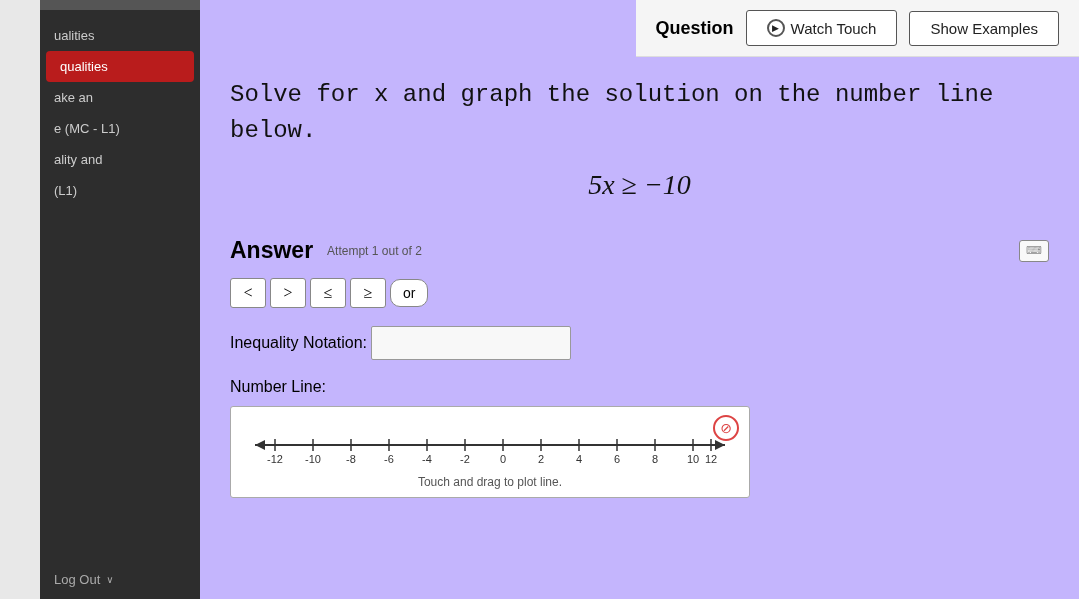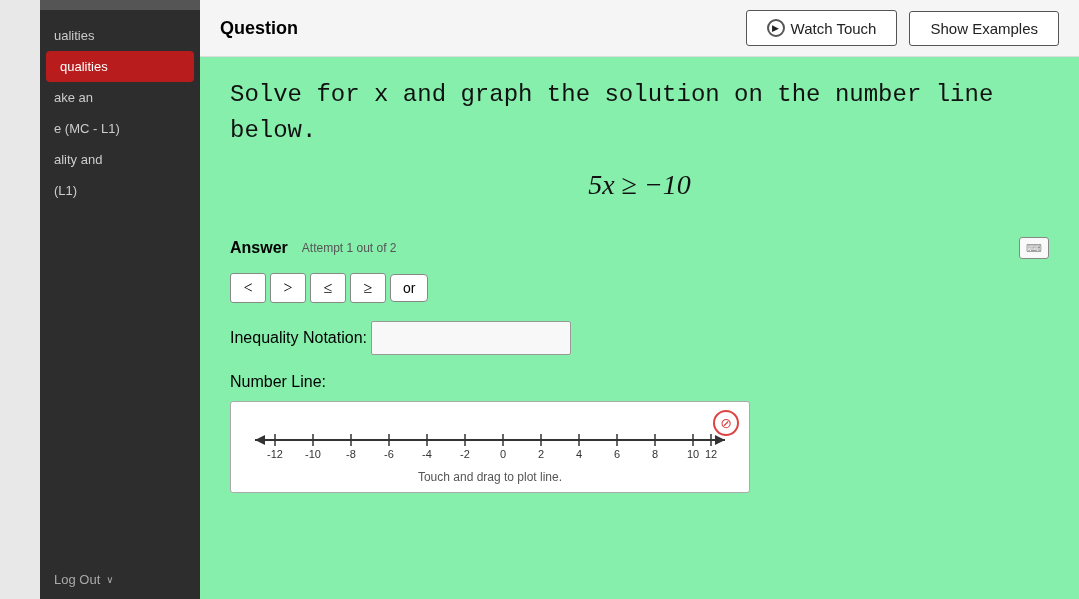--- a/index.html
+++ b/index.html
@@ -54,24 +54,25 @@
       align-items: center;
       gap: 6px;
     }
     .chevron-down {
       font-size: 10px;
     }
 
     
     .main-content {
       flex: 1;
-      background: #86efac;
+      background: #c4b5fd;
       display: flex;
       flex-direction: column;
       height: 100%;
+      align-items: flex-end;
     }
 
     
     .header {
       display: flex;
       align-items: center;
       padding: 10px 20px;
       border-bottom: 1px solid #ddd;
       background: #f5f5f5;
       gap: 12px;
@@ -140,21 +141,21 @@
       font-style: italic;
     }
 
     .answer-header {
       display: flex;
       align-items: center;
       gap: 14px;
       margin-bottom: 14px;
     }
     .answer-label {
-      font-size: 16px;
+      font-size: 23px;
       font-weight: bold;
       font-family: Arial, sans-serif;
     }
     .attempt-label {
       font-size: 12px;
       font-family: Arial, sans-serif;
       color: #555;
     }
     .keyboard-icon {
       margin-left: auto;
@@ -189,21 +190,21 @@
       min-width: 36px;
       text-align: center;
     }
     .op-btn-or {
       border: 1.5px solid #888;
       background: white;
       padding: 5px 12px;
       font-size: 14px;
       font-family: Arial, sans-serif;
       cursor: pointer;
-      border-radius: 4px;
+      border-radius: 10px;
     }
 
     
     .notation-row {
       display: flex;
       align-items: center;
       gap: 4px;
       margin-bottom: 18px;
     }
     .notation-label {

